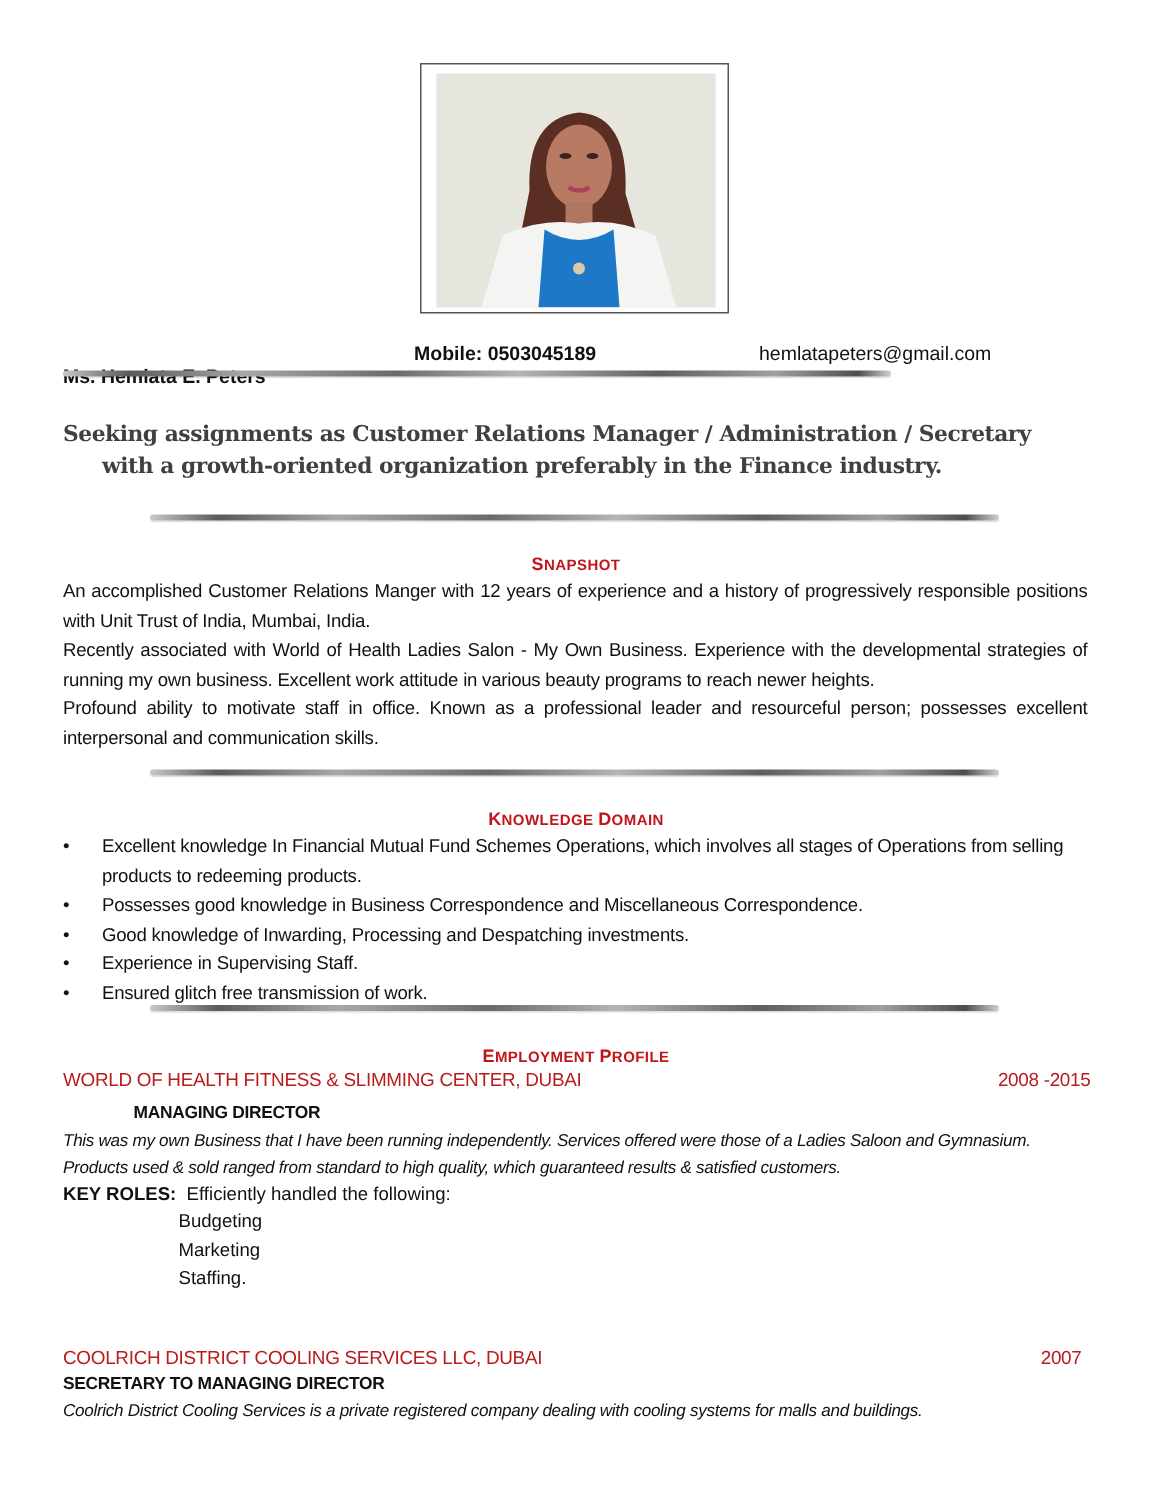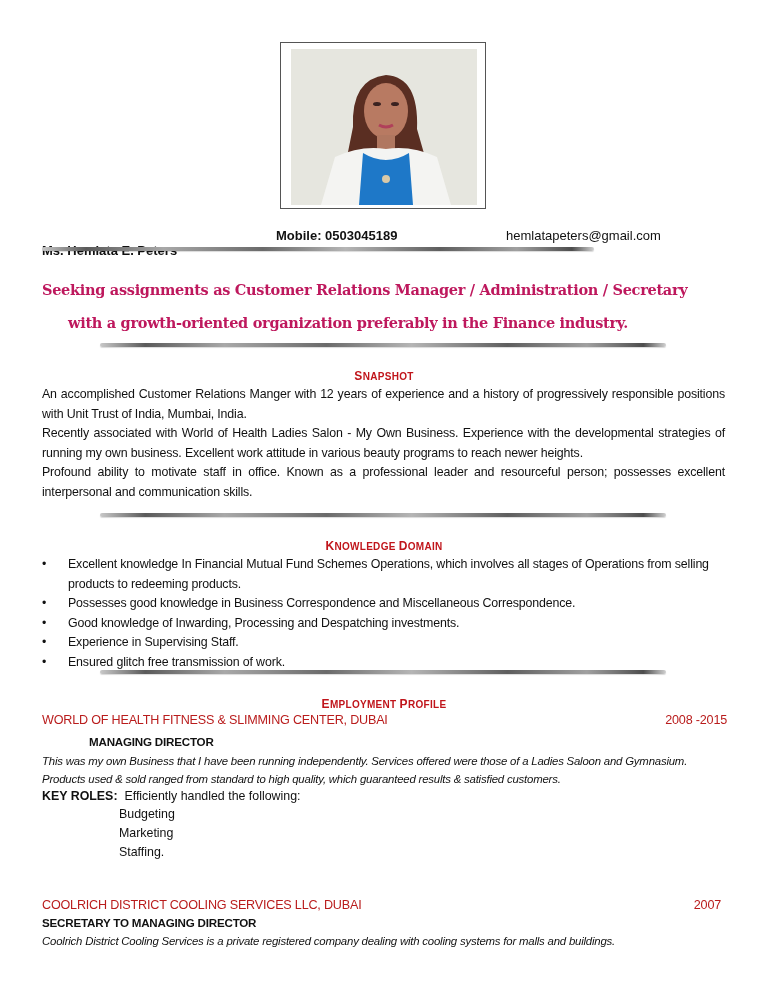--- a/index.html
+++ b/index.html
@@ -9,21 +9,21 @@
   .photo-frame { left:281px; top:43px; width:138px; height:119px; }
   .photo-frame { left:280px; top:42px; width:206px; height:167px; border:1px solid #555;
                  background:#fff; box-sizing:border-box; }
   .photo { position:absolute; left:10px; top:6px; width:186px; height:156px;
            background:#e8e8e2; overflow:hidden; }
   .contact { top:228px; font-size:13px; font-family:"Liberation Sans Narrow","Liberation Sans", sans-serif; }
   .contact b { font-weight:bold; }
   .rule { height:4px; border-radius:2px;
           background:linear-gradient(90deg,#c8c8c8 0%,#5a5a5a 8%,#a8a8a8 22%,#6a6a6a 40%,#b5b5b5 55%,#5e5e5e 72%,#a0a0a0 86%,#4d4d4d 96%,#d0d0d0 100%);
           box-shadow:0 1px 1px rgba(0,0,0,0.15); }
-  .objective { font-family:"DejaVu Serif", serif; font-weight:bold; color:#be185d;
+  .objective { font-family:"DejaVu Serif", serif; font-weight:bold; color:#404040;
                font-size:14.5px; letter-spacing:-0.3px; line-height:22px; }
   .sec-title { color:#c0151b; font-weight:bold; font-size:10px; letter-spacing:0.3px;
                text-align:center; width:768px; left:0; }
   .sec-title .big { font-size:12px; }
   .para { font-size:12.4px; line-height:19.5px; text-align:justify; letter-spacing:-0.15px; }
   .para b { font-weight:normal; }
   .bullets { font-size:12.4px; line-height:19.5px; letter-spacing:-0.15px; }
   .bullet { position:relative; padding-left:26px; }
   .bullet .dot { position:absolute; left:0; top:0; width:26px; }
   .company { color:#b91c1c; font-weight:normal; font-size:12.6px; letter-spacing:-0.2px; }
@@ -50,21 +50,21 @@
     </svg>
   </div>
 </div>
 
 <div class="abs contact" style="left:42px;margin-top:15px;"><b>Ms. Hemlata E. Peters</b></div>
 <div class="abs contact" style="left:276px;"><b>Mobile: 0503045189</b></div>
 <div class="abs contact" style="left:506px;">hemlatapeters@gmail.com</div>
 <div class="abs rule" style="left:42px; top:247px; width:552px;"></div>
 
 <div class="abs objective" style="left:42px; top:279px;">Seeking assignments as Customer Relations Manager / Administration / Secretary</div>
-<div class="abs objective" style="left:68px; top:312px;text-align:right;">with a growth-oriented organization preferably in the Finance industry.</div>
+<div class="abs objective" style="left:68px; top:300px;text-align:right;">with a growth-oriented organization preferably in the Finance industry.</div>
 <div class="abs rule" style="left:100px; top:343px; width:566px;"></div>
 
 <div class="abs sec-title" style="top:369px;"><span class="big">S</span><span>NAPSHOT</span></div>
 <div class="abs para" style="left:42px; top:385px; width:683px;">
   <div><span>An accomplished Customer Relations Manger with 12 years of experience and a history of progressively responsible positions with </span><b>Unit Trust of India, Mumbai, India.</b></div>
   <div><span>Recently associated with </span><b>World of Health Ladies Salon -</b><span> My Own Business. Experience with the developmental strategies of running my own business. Excellent work attitude in various beauty programs to reach newer heights.</span></div>
   <div>Profound ability to motivate staff in office. Known as a professional leader and resourceful person; possesses excellent interpersonal and communication skills.</div>
 </div>
 <div class="abs rule" style="left:100px; top:513px; width:566px;"></div>
 

